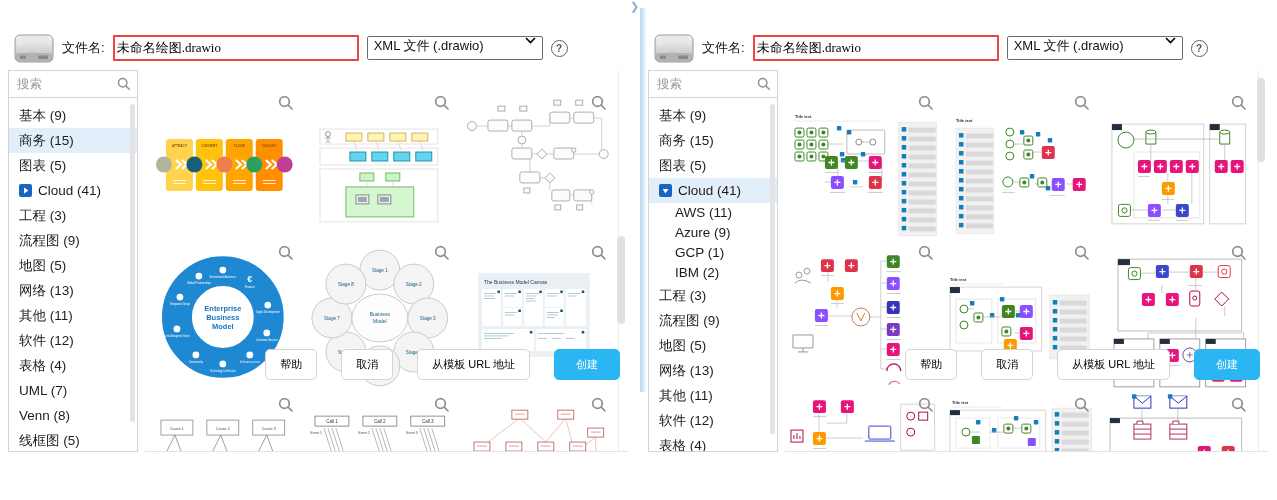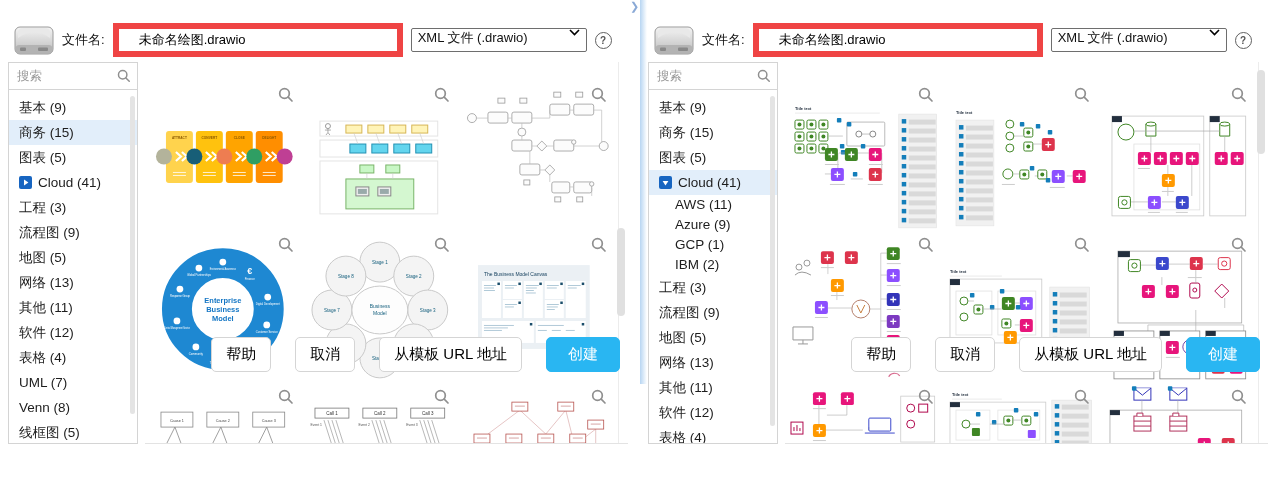--- a/index.html
+++ b/index.html
@@ -1,29 +1,29 @@
 <!DOCTYPE html>
 <html><head>
 <meta charset="utf-8">
 <style>
   html,body{margin:0;padding:0;}
   body{width:1277px;height:500px;overflow:hidden;position:relative;background:#fff;
        font-family:"Liberation Sans","DejaVu Sans",sans-serif;color:#111;}
-  .panel{position:absolute;top:0;height:384px;width:637px;background:#fff;}
+  .panel{position:absolute;top:8px;height:384px;width:637px;background:#fff;}
   #panel-left{left:0;}
   #panel-right{left:640px;}
   #panel-right::before{content:"";position:absolute;left:0;top:0;bottom:0;width:7px;
        background:linear-gradient(90deg,#b7d5f2,rgba(255,255,255,0));}
   .mid-chev{position:absolute;left:630px;top:0;color:#8aa9d6;font-size:11px;z-index:5;}
 
   
   .hdr{position:absolute;top:21px;left:14px;height:38px;display:flex;align-items:center;gap:8px;}
   .flabel{font-size:13px;white-space:nowrap;}
-  .fname{width:238px;height:20px;border:6px solid #ef4444;font-size:13px;padding:1px 20px;
-         font-family:Liberation Sans, sans-serif;outline:none;}
+  .fname{width:238px;height:20px;border:2px solid #ef4444;font-size:13px;padding:1px 2px;
+         font-family:Liberation Serif, serif;outline:none;}
   .ftype{width:162px;height:22px;border:1px solid #6e6e6e;border-radius:2px;background:#fff;
          display:flex;justify-content:space-between;padding:0 6px;font-size:13px;cursor:default;}
   .help{width:15px;height:15px;border:1.4px solid #606060;border-radius:50%;color:#555;
         font-size:10px;font-weight:bold;display:flex;align-items:center;justify-content:center;}
 
   
   .pbody{position:absolute;top:62px;left:8px;right:9px;height:382px;display:flex;}
   .side{width:130px;border:1px solid #d4d4d4;display:flex;flex-direction:column;box-sizing:border-box;background:#fff;}
   .srch{height:26px;border-bottom:1px solid #d4d4d4;display:flex;align-items:center;padding:0 6px;gap:4px;}
   .srch input{border:none;outline:none;flex:1;min-width:0;font-size:12.5px;font-family:inherit;color:#444;}
@@ -40,21 +40,21 @@
   .vline{position:absolute;right:9px;top:0;bottom:0;border-left:1px solid #ececec;}
   .g-thumb{position:absolute;right:3px;width:8px;border-radius:4px;background:#e0e0e0;}
   .tgrid{position:absolute;left:0;right:13px;top:22px;display:grid;
          grid-template-columns:repeat(3,1fr);grid-template-rows:150px 152px 150px;}
   .tmpl{position:relative;}
   .art{position:absolute;inset:0;width:100%;height:100%;}
   .mag{position:absolute;top:3px;right:8px;width:16px;height:16px;cursor:pointer;}
 
   
   .footer{position:absolute;bottom:12px;right:17px;display:flex;gap:24px;align-items:center;}
-  .btn{font-family:inherit;font-size:15px;color:#000;background:#fff;border:1px solid #d5d5d5;
+  .btn{font-family:inherit;font-size:11px;color:#000;background:#fff;border:1px solid #d5d5d5;
        border-radius:5px;padding:7px 14px;cursor:pointer;white-space:nowrap;margin-top:9px;}
   .btn.primary{background:#29b6f2;border-color:#29b6f2;color:#fff;padding:7px 21px;}
 
   svg text{font-family:"Liberation Sans","DejaVu Sans",sans-serif;}
   .hidden-defs{position:absolute;width:0;height:0;overflow:hidden;}
 </style>
 </head>
 <body>
 
 <svg class="hidden-defs" aria-hidden="true">

